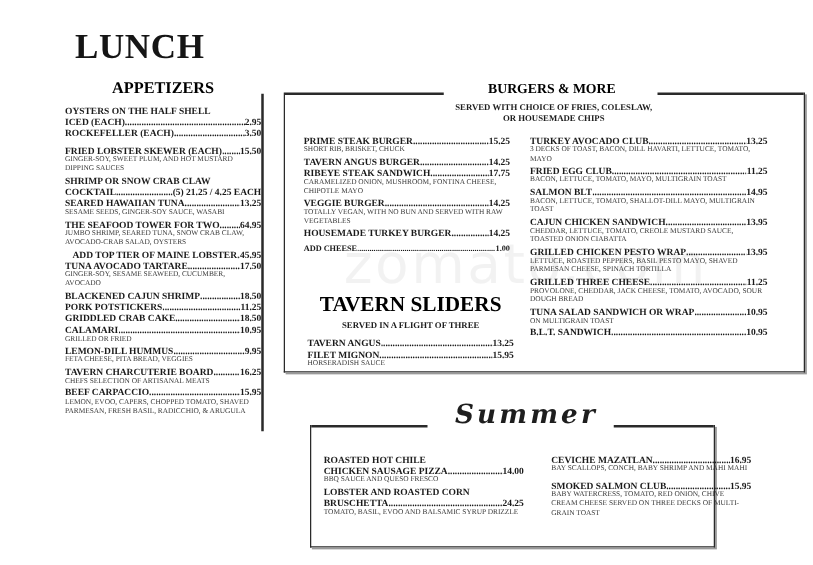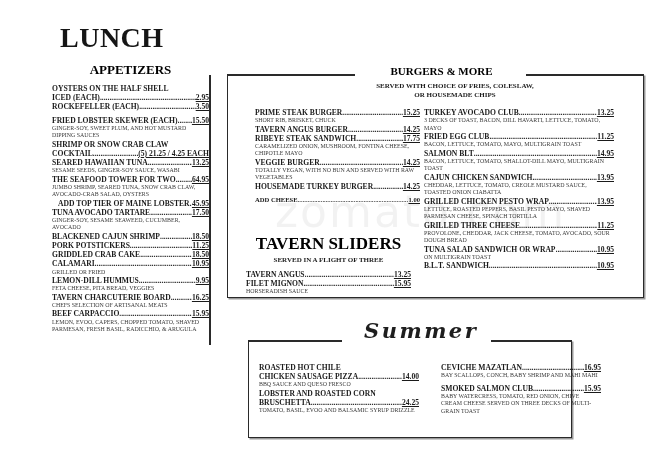--- a/index.html
+++ b/index.html
@@ -12,36 +12,36 @@
 
   
   .app { position: absolute; left: 52px; top: 62px; width: 157px; }
   .app .sec-title { font-size: 13px; margin-bottom: 6px; }
   .vrule { position: absolute; left: 209px; top: 75px; width: 1.5px; height: 270px; background: #2a2a2a; }
 
   .row { display: flex; align-items: baseline; font-family: "Liberation Serif", serif; font-weight: bold; font-size: 7.6px; line-height: 9.2px; white-space: nowrap; color: #1a1a1a; }
   .row .name { flex: 0 0 auto; }
   .row .dots { flex: 1 1 auto; overflow: hidden; color: #1a1a1a; }
   .row .dots::before { content: "................................................................................................................................................"; letter-spacing: 0; }
-  .row .price { flex: 0 0 auto; text-decoration: underline; }
+  .row .price { flex: 0 0 auto; }
   .plain { font-family: "Liberation Serif", serif; font-weight: bold; font-size: 7.6px; line-height: 9.2px; white-space: nowrap; }
   .desc { font-family: "Liberation Serif", serif; font-size: 5.9px; line-height: 7.4px; color: #3a3a3a; text-transform: uppercase; }
 
   
   .box { position: absolute; border: 1.5px solid #2a2a2a; border-top: none; box-shadow: 1.5px 1.5px 0 #9a9a9a; }
   .box .top-l, .box .top-r { position: absolute; top: 0; height: 1.5px; background: #2a2a2a; }
 
   .burgers { left: 227px; top: 74px; width: 417px; height: 224px; }
   .burgers .top-l { left: 0; width: 127px; }
   .burgers .top-r { right: 0; width: 117px; }
   .burgers-head { position: absolute; left: 127px; width: 173px; top: -9px; }
   .burgers-head .sec-title { font-size: 11px; }
-  .burgers-sub { position: absolute; left: 107px; width: 240px; top: 8px; font-family: "Liberation Serif", serif; font-weight: bold; font-size: 7px; line-height: 9.2px; text-align: center; }
-
-  .bcol-l { position: absolute; left: 27px; top: 34px; width: 165px; }
+  .burgers-sub { position: absolute; left: 95px; width: 240px; top: 8px; font-family: "Liberation Serif", serif; font-weight: bold; font-size: 7px; line-height: 9.2px; text-align: center; }
+
+  .bcol-l { position: absolute; left: 15px; top: 34px; width: 165px; }
   .bcol-r { position: absolute; left: 196px; top: 34px; width: 190px; }
   .gap4 { height: 4px; }
 
   .sliders { position: absolute; left: 18px; top: 160px; width: 165px; }
   .sliders .sec-title { font-size: 17px; }
   .sliders .sub { font-family: "Liberation Serif", serif; font-weight: bold; font-size: 7px; text-align: center; margin: 2px 0 6px; }
 
   .summer-head { position: absolute; left: 364px; top: 318px; font-family: "DejaVu Serif", serif; font-size: 21px; font-weight: bold; letter-spacing: 2.5px; color: #1e1e1e; font-style: italic; text-align: right; }
   .summer { left: 248px; top: 340px; width: 324px; height: 98px; }
   .summer .top-l { left: 0; width: 93px; }

